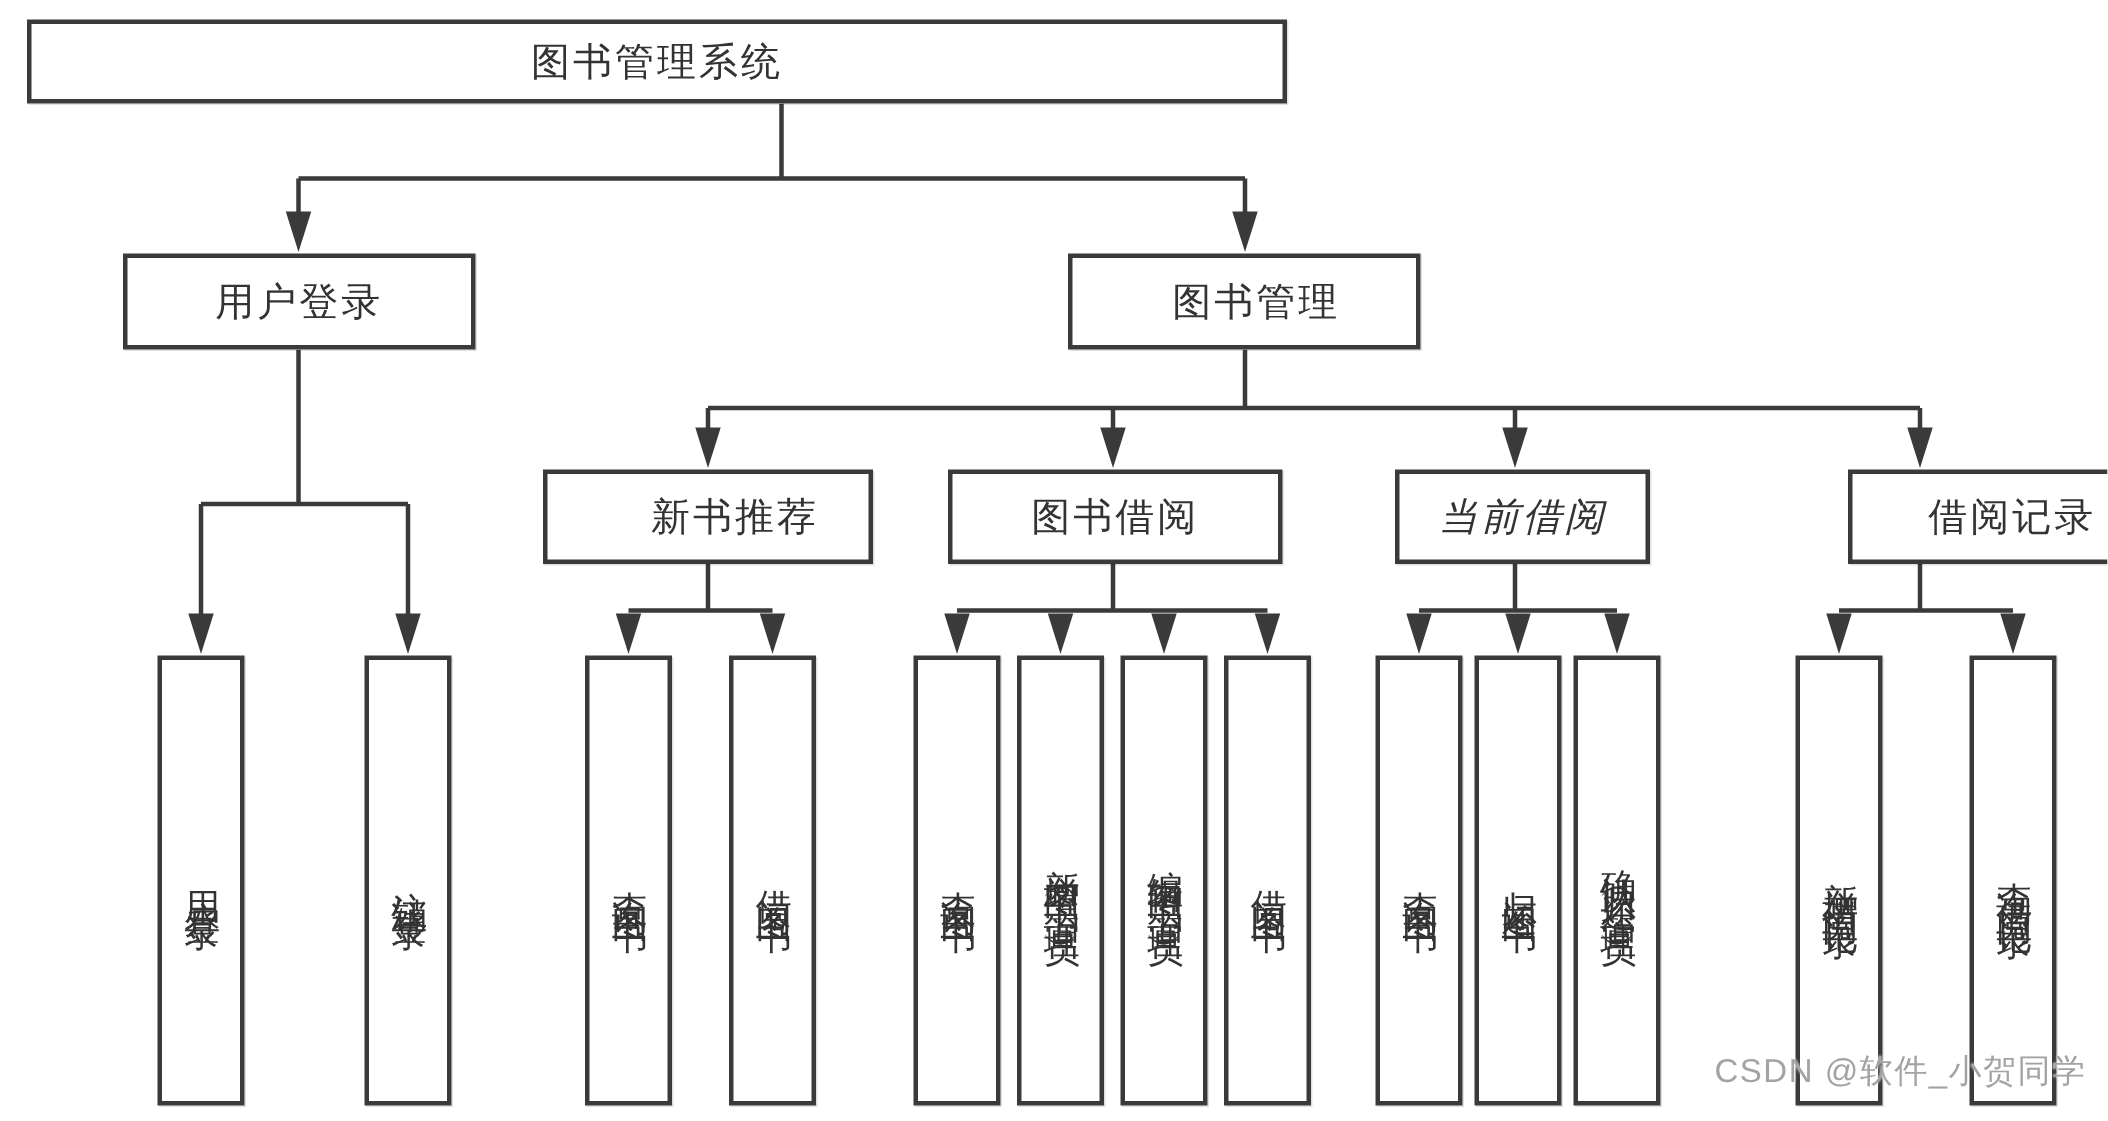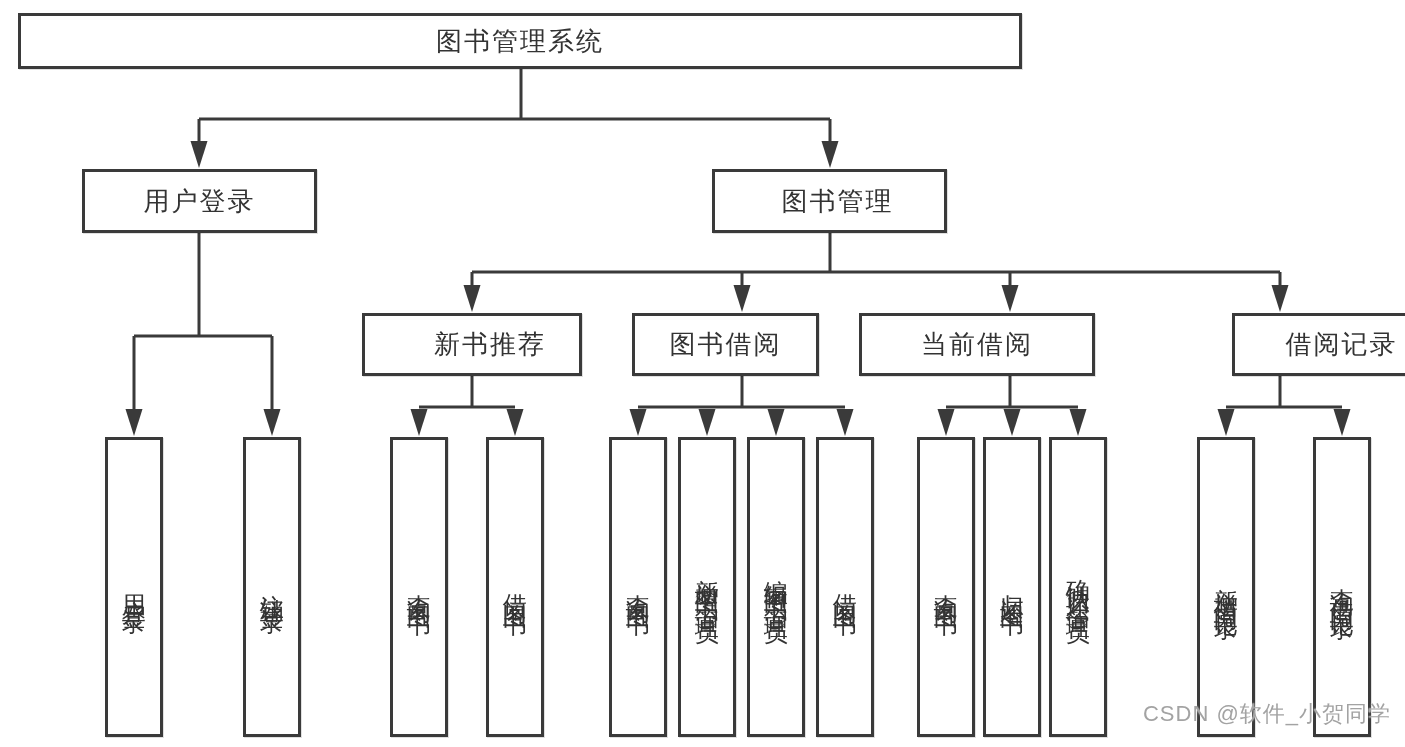--- a/index.html
+++ b/index.html
@@ -76,28 +76,28 @@
       <polygon points="767.5,409 784.5,409 776,436"></polygon>
       <polygon points="836.5,409 853.5,409 845,436"></polygon>
       <polygon points="937.5,409 954.5,409 946,436"></polygon>
       <polygon points="1003.5,409 1020.5,409 1012,436"></polygon>
       <polygon points="1069.5,409 1086.5,409 1078,436"></polygon>
       <polygon points="1217.5,409 1234.5,409 1226,436"></polygon>
       <polygon points="1333.5,409 1350.5,409 1342,436"></polygon>
     </g>
   </svg>
 
-  <div class="node h-node" style="left:18px; top:13px; width:1004px; height:56px;">图书管理系统</div>
+  <div class="node h-node" style="left:18px; top:13px; width:840px; height:56px;">图书管理系统</div>
 
   <div class="node h-node" style="left:82px; top:169px; width:235px; height:64px;">用户登录</div>
   <div class="node h-node" style="left:712px; top:169px; width:235px; height:64px;padding-left:16px;">图书管理</div>
 
   <div class="node h-node" style="left:362px; top:313px; width:220px; height:63px;padding-left:36px;">新书推荐</div>
-  <div class="node h-node" style="left:632px; top:313px; width:187px; height:63px;">图书借阅</div>
-  <div class="node h-node" style="left:859px; top:313px; width:236px; height:63px;">当前借阅</div>
+  <div class="node h-node" style="left:632px; top:313px; width:223px; height:63px;">图书借阅</div>
+  <div class="node h-node" style="left:930px; top:313px; width:170px; height:63px;font-style:italic;">当前借阅</div>
   <div class="node h-node" style="left:1212px; top:313px; width:219px; height:63px;margin-left:20px;">借阅记录</div>
 
   <div class="node v-node" style="left:105px; top:437px; width:58px; height:300px;">
     <span class="vtext">用户登录</span>
   </div>
   <div class="node v-node" style="left:243px; top:437px; width:58px; height:300px;">
     <span class="vtext">注销登录</span>
   </div>
 
   <div class="node v-node" style="left:390px; top:437px; width:58px; height:300px;">

